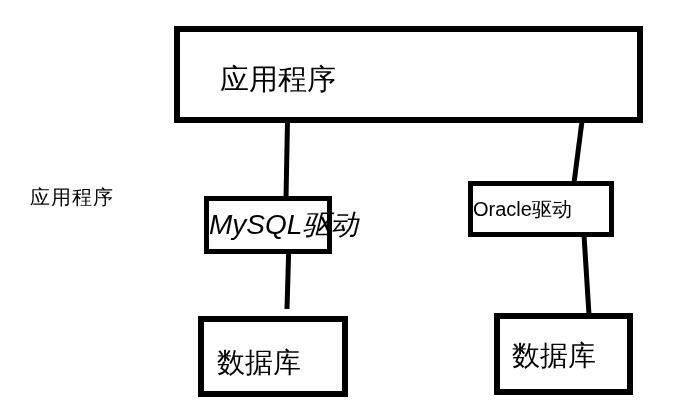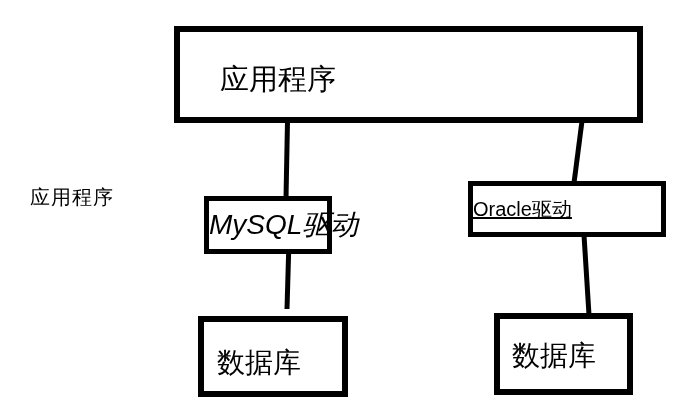--- a/index.html
+++ b/index.html
@@ -48,24 +48,23 @@
     left: 204px;
     top: 196px;
     width: 128px;
     height: 58px;
     font-size: 28px;
     font-style: italic;
   }
   .box-oracle-driver {
     left: 468px;
     top: 181px;
-    width: 198px;
+    width: 146px;
     height: 56px;
     font-size: 20px;
-    text-decoration: underline;
   }
   .box-database-left {
     left: 198px;
     top: 316px;
     width: 150px;
     height: 81px;
     border-width: 6px;
     font-size: 28px;
     justify-content: flex-start;
     align-items: flex-end;

